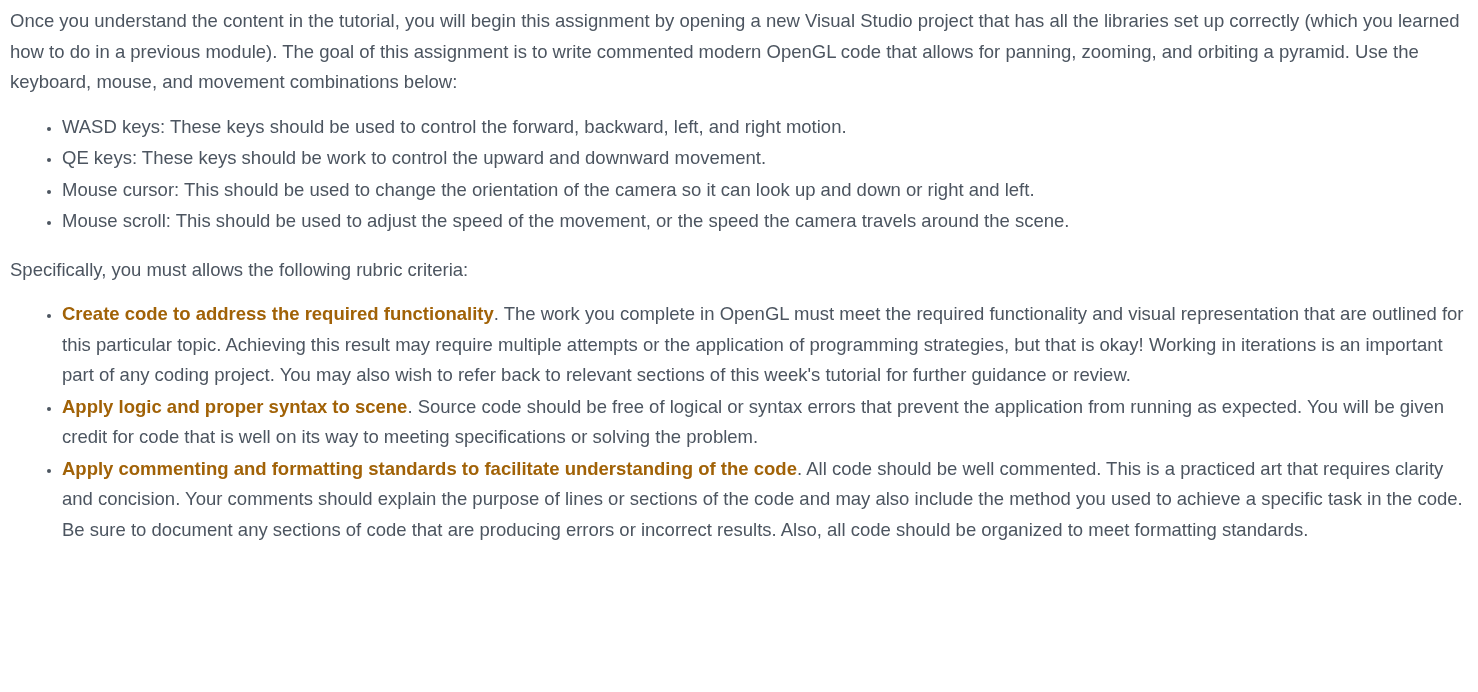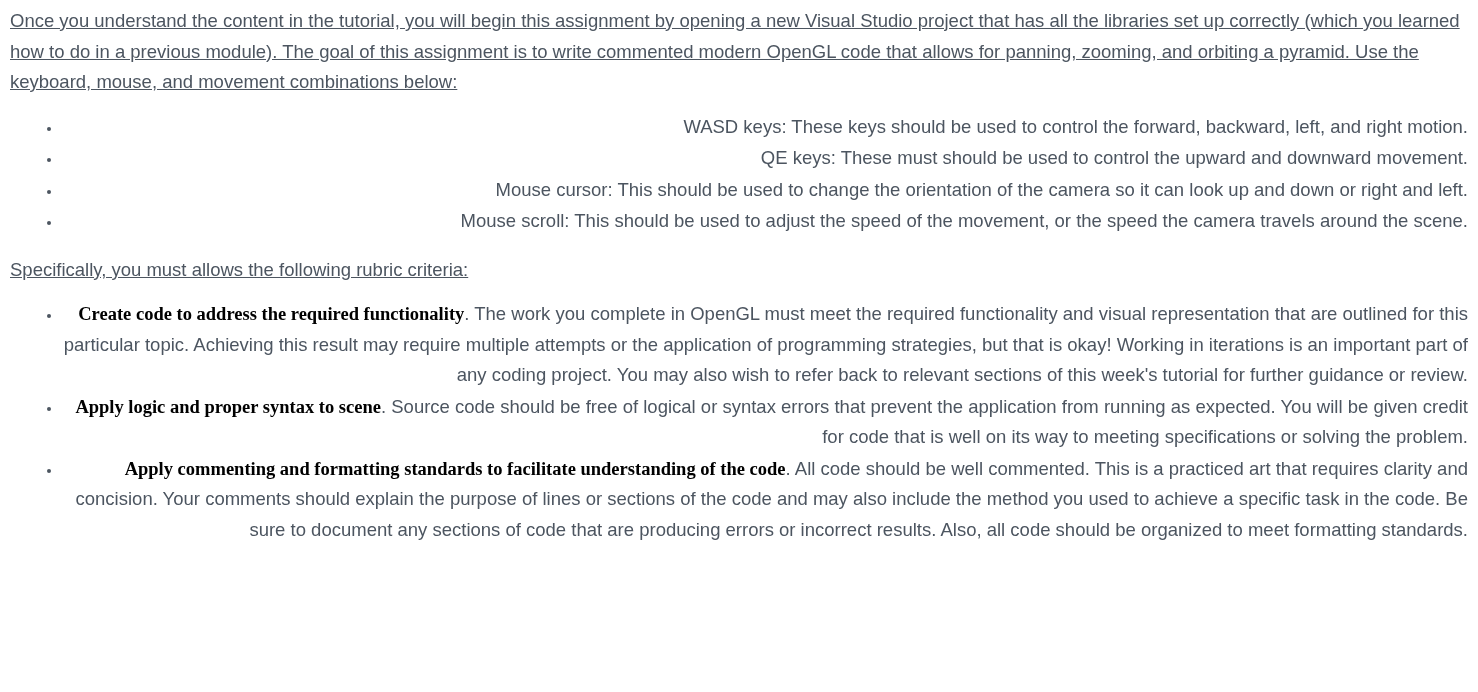--- a/index.html
+++ b/index.html
@@ -8,48 +8,45 @@
       font-family: 'Segoe UI', -apple-system, 'Helvetica Neue', Arial, sans-serif;
       font-size: 18.5px;
       line-height: 1.65;
       color: #4c5560;
       background: #ffffff;
       width: 1478px;
       box-sizing: border-box;
     }
     p {
       margin: 0 0 14px 0;
-      text-decoration: underline;
     }
     ul {
       margin: 0 0 18px 0;
       padding-left: 52px;
     }
     li {
       margin: 1px 0;
       padding-left: 0px;
-      text-align: right;
     }
     li::marker {
       font-size: 14px;
     }
     strong {
       font-weight: 700;
-      color: #000000;
-      font-family: Liberation Serif, serif;
+      color: #a16207;
     }
   </style>
 </head>
 <body>
 
 <p>Once you understand the content in the tutorial, you will begin this assignment by opening a new Visual Studio project that has all the libraries set up correctly (which you learned how to do in a previous module). The goal of this assignment is to write commented modern OpenGL code that allows for panning, zooming, and orbiting a pyramid. Use the keyboard, mouse, and movement combinations below:</p>
 
 <ul>
   <li>WASD keys: These keys should be used to control the forward, backward, left, and right motion.</li>
-  <li>QE keys: These must should be used to control the upward and downward movement.</li>
+  <li>QE keys: These keys should be work to control the upward and downward movement.</li>
   <li>Mouse cursor: This should be used to change the orientation of the camera so it can look up and down or right and left.</li>
   <li>Mouse scroll: This should be used to adjust the speed of the movement, or the speed the camera travels around the scene.</li>
 </ul>
 
 <p>Specifically, you must allows the following rubric criteria:</p>
 
 <ul>
   <li><strong>Create code to address the required functionality</strong><span>. The work you complete in OpenGL must meet the required functionality and visual representation that are outlined for this particular topic. Achieving this result may require multiple attempts or the application of programming strategies, but that is okay! Working in iterations is an important part of any coding project. You may also wish to refer back to relevant sections of this week's tutorial for further guidance or review.</span></li>
   <li><strong>Apply logic and proper syntax to scene</strong><span>. Source code should be free of logical or syntax errors that prevent the application from running as expected. You will be given credit for code that is well on its way to meeting specifications or solving the problem.</span></li>
   <li><strong>Apply commenting and formatting standards to facilitate understanding of the code</strong><span>. All code should be well commented. This is a practiced art that requires clarity and concision. Your comments should explain the purpose of lines or sections of the code and may also include the method you used to achieve a specific task in the code. Be sure to document any sections of code that are producing errors or incorrect results. Also, all code should be organized to meet formatting standards.</span></li>

